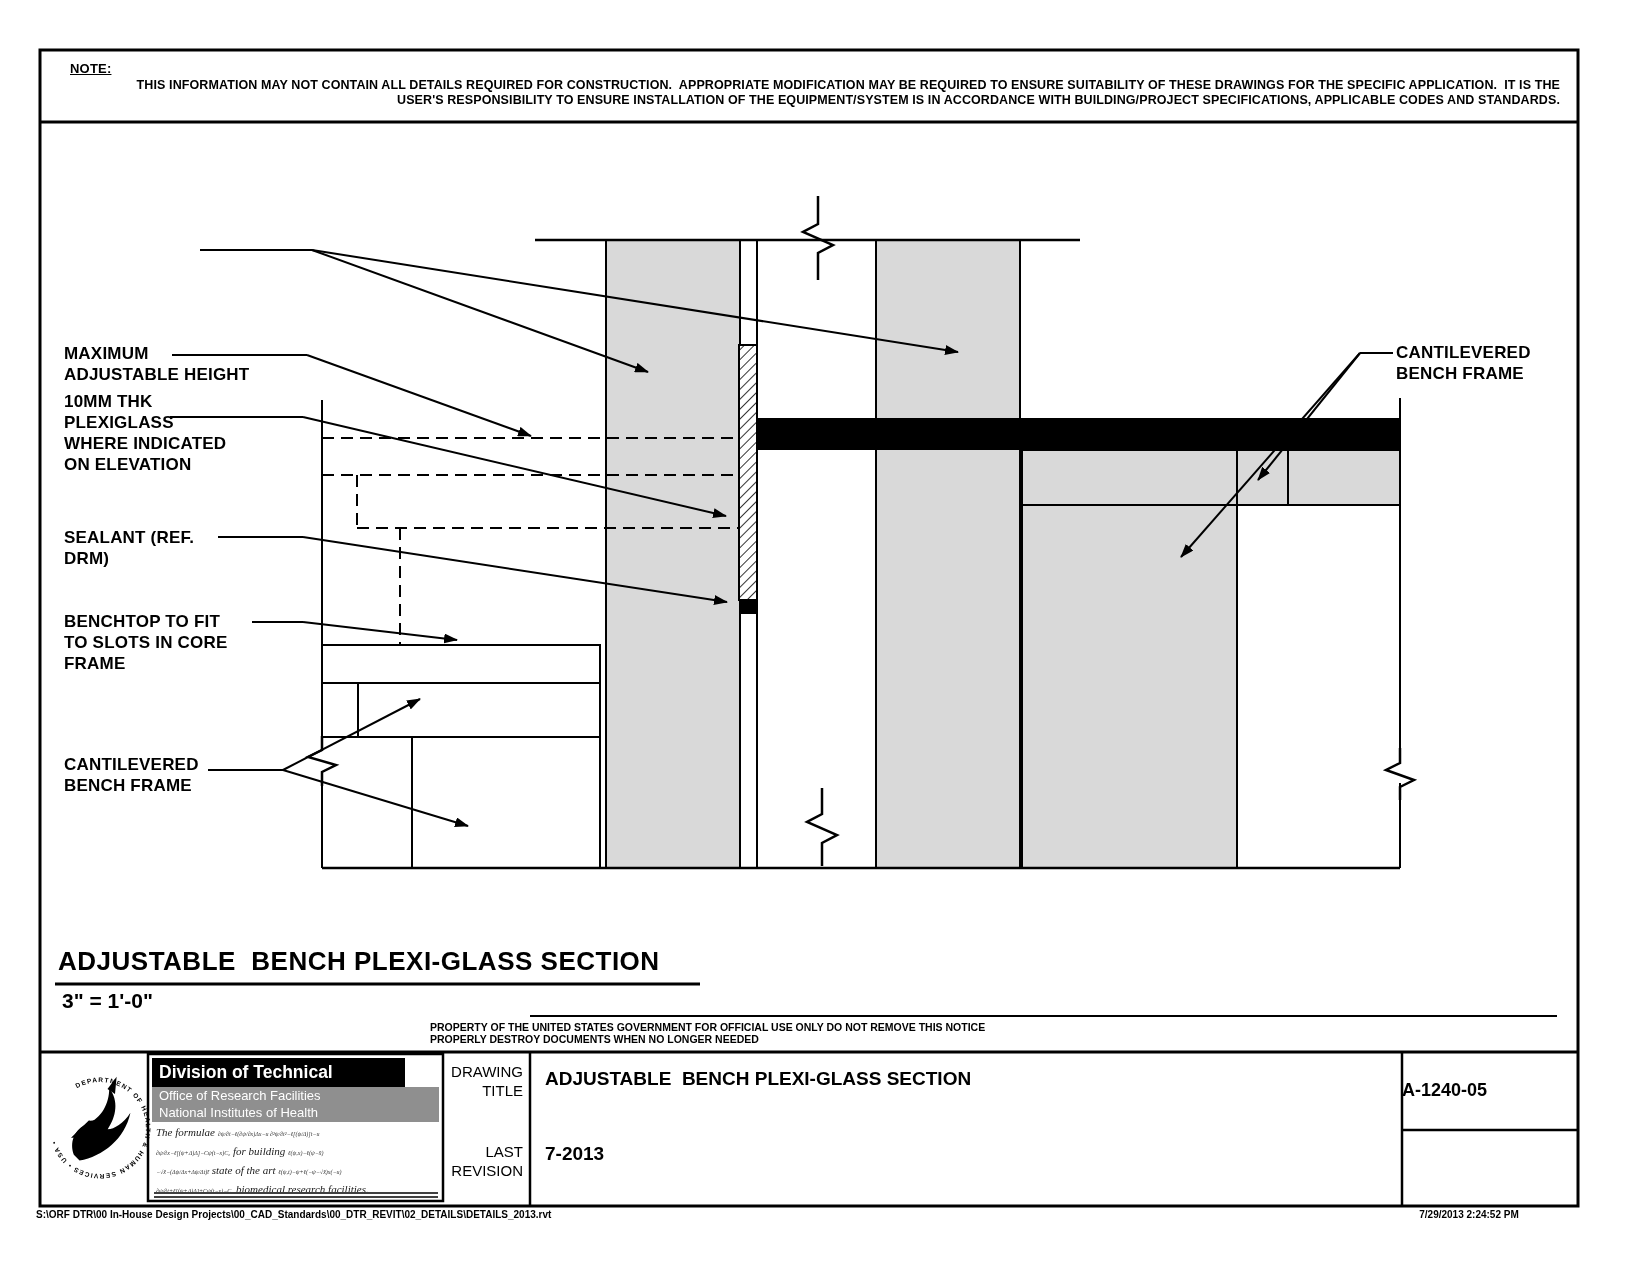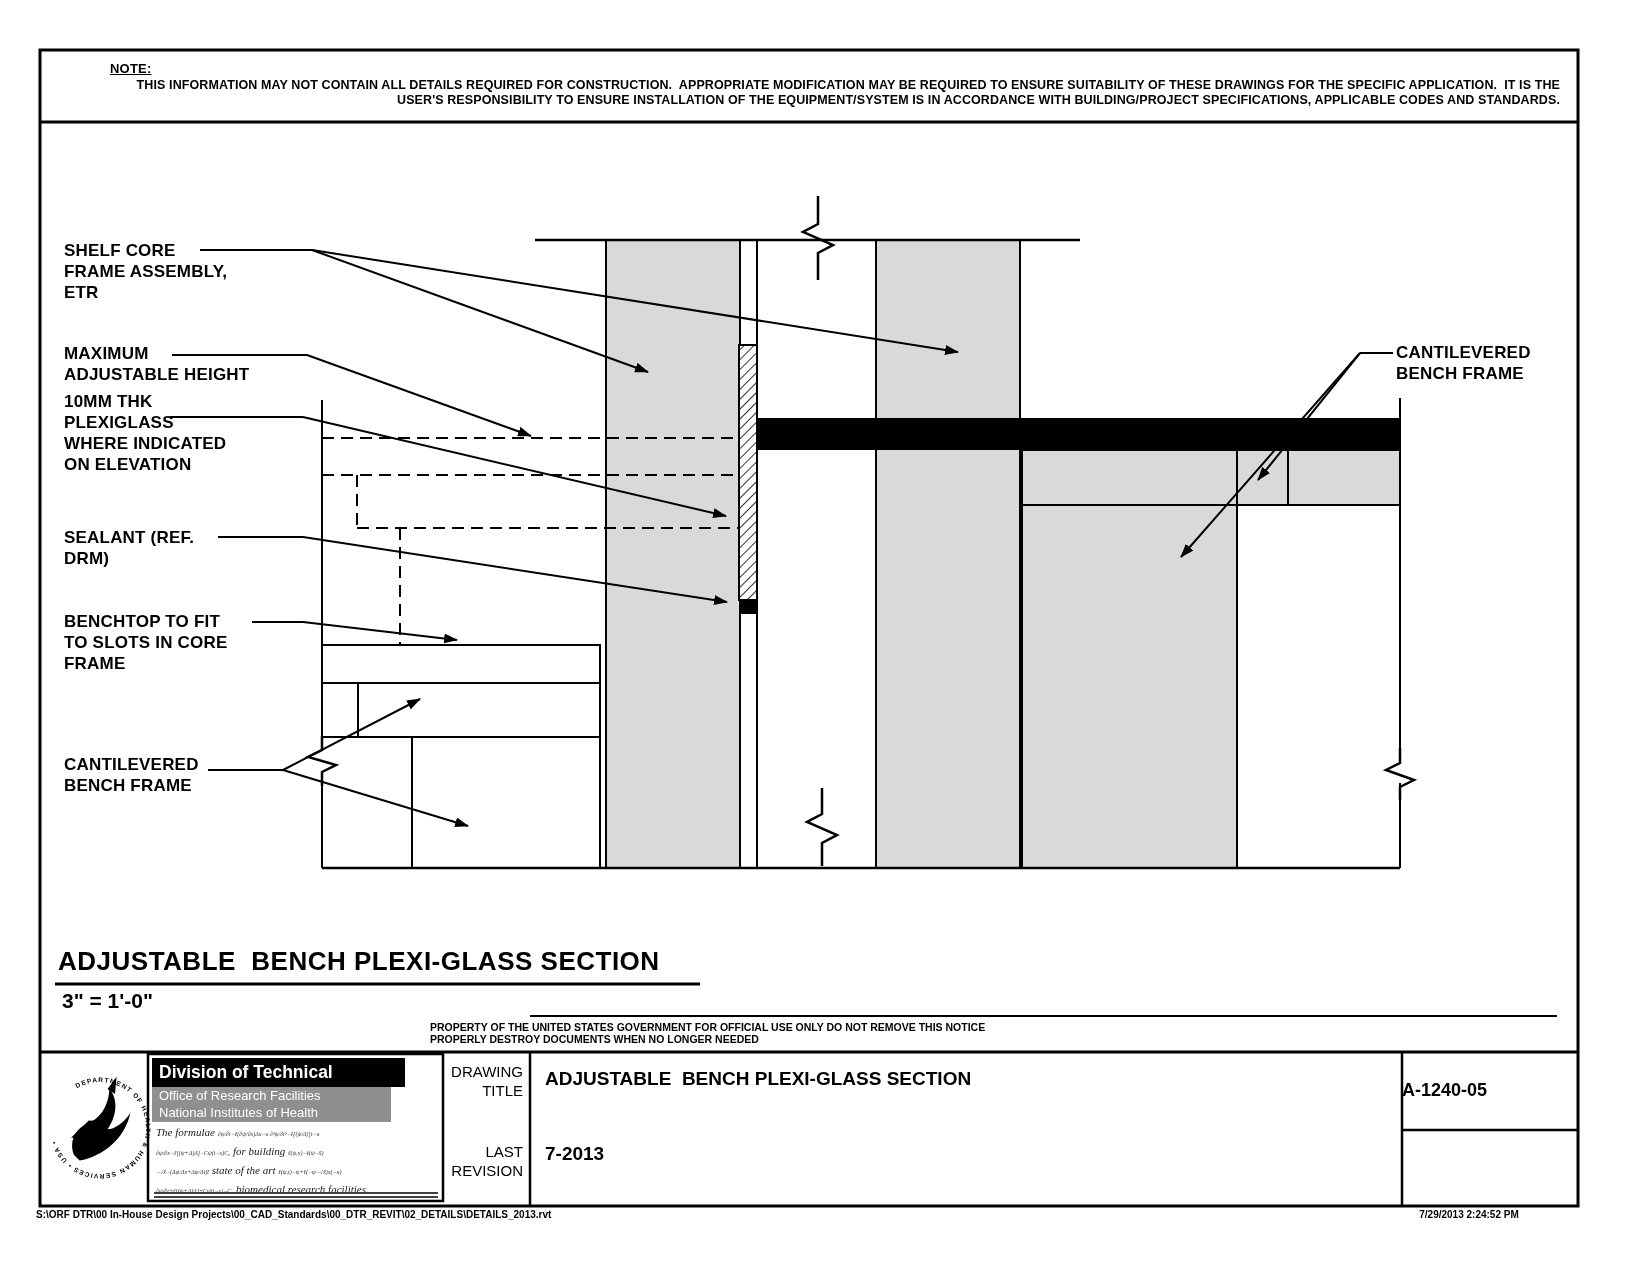--- a/index.html
+++ b/index.html
@@ -1,20 +1,20 @@
 <!DOCTYPE html>
 <html><head>
 <meta charset="utf-8">
 <style>
   html,body{margin:0;padding:0;background:#fff;}
   .sheet{position:relative;width:1650px;height:1275px;background:#fff;overflow:hidden;
          font-family:"Liberation Sans",sans-serif;color:#000;}
   svg.linework{position:absolute;left:0;top:0;}
   .lbl{position:absolute;font:bold 17px/21px "Liberation Sans",sans-serif;white-space:pre-line;letter-spacing:.2px;}
-  .note-head{position:absolute;font:bold 13px/15px "Liberation Sans",sans-serif;text-decoration:underline;letter-spacing:.2px;margin-left:40px;}
+  .note-head{position:absolute;font:bold 13px/15px "Liberation Sans",sans-serif;text-decoration:underline;letter-spacing:.2px;}
   .note-body{position:absolute;font:bold 12.5px/14.5px "Liberation Sans",sans-serif;white-space:pre-wrap;letter-spacing:.1px;}
   .sec-title{position:absolute;font:bold 26px/30px "Liberation Sans",sans-serif;letter-spacing:.5px;white-space:pre-wrap;}
   .sec-scale{position:absolute;font:bold 21px/24px "Liberation Sans",sans-serif;}
   .notice{position:absolute;text-align:left;font:bold 10.5px/12px "Liberation Sans",sans-serif;}
   .tb-bar-black{position:absolute;background:#000;color:#fff;font:bold 17.5px/29px "Liberation Sans",sans-serif;padding-left:7px;box-sizing:border-box;}
   .tb-bar-gray{position:absolute;background:#8f8f8f;color:#fff;font:400 13px/16.5px "Liberation Sans",sans-serif;padding:1px 0 0 7px;box-sizing:border-box;}
   .tb-formulae{position:absolute;font:italic 11px/17px "Liberation Serif",serif;color:#1a1a1a;overflow:hidden;}
   .tb-formulae .math{font-size:6px;letter-spacing:0;color:#333;}
   .tb-cell-label{position:absolute;text-align:right;font:400 15px/19px "Liberation Sans",sans-serif;white-space:pre-line;}
   .tb-value{position:absolute;font:bold 19px/22px "Liberation Sans",sans-serif;white-space:pre-wrap;}
@@ -128,23 +128,20 @@
         <path d="M-30,-6 C-14,4 8,2 20,-8 C10,-6 0,-8 -6,-12 Z"></path>
         <path d="M26,-30 L40,-36 L30,-22 Z"></path>
       </g>
     </g>
   </svg>
 
   <div class="note-head" style="left:70px;top:61px;">NOTE:</div>
   <div class="note-body" style="left:70px;top:78px;width:1490px;text-align:right;">THIS INFORMATION MAY NOT CONTAIN ALL DETAILS REQUIRED FOR CONSTRUCTION.  APPROPRIATE MODIFICATION MAY BE REQUIRED TO ENSURE SUITABILITY OF THESE DRAWINGS FOR THE SPECIFIC APPLICATION.  IT IS THE
 USER'S RESPONSIBILITY TO ENSURE INSTALLATION OF THE EQUIPMENT/SYSTEM IS IN ACCORDANCE WITH BUILDING/PROJECT SPECIFICATIONS, APPLICABLE CODES AND STANDARDS.</div>
 
-  <div class="lbl" style="left:64px;top:240px;">SHELF CORE
-FRAME ASSEMBLY,
-ETR</div>
   <div class="lbl" style="left:64px;top:343px;">MAXIMUM
 ADJUSTABLE HEIGHT</div>
   <div class="lbl" style="left:64px;top:391px;">10MM THK
 PLEXIGLASS
 WHERE INDICATED
 ON ELEVATION</div>
   <div class="lbl" style="left:64px;top:527px;">SEALANT (REF.
 DRM)</div>
   <div class="lbl" style="left:64px;top:611px;">BENCHTOP TO FIT
 TO SLOTS IN CORE
@@ -156,21 +153,21 @@
 
   <div class="sec-title" style="left:58px;top:946px;">ADJUSTABLE  BENCH PLEXI-GLASS SECTION</div>
   <div class="sec-scale" style="left:62px;top:989px;">3" = 1'-0"</div>
 
   <div class="notice" style="left:430px;top:1021px;width:720px;">
     <div>PROPERTY OF THE UNITED STATES GOVERNMENT FOR OFFICIAL USE ONLY DO NOT REMOVE THIS NOTICE</div>
     <div>PROPERLY DESTROY DOCUMENTS WHEN NO LONGER NEEDED</div>
   </div>
 
   <div class="tb-bar-black" style="left:152px;top:1058px;width:253px;height:29px;">Division of Technical Resources</div>
-  <div class="tb-bar-gray" style="left:152px;top:1087px;width:239px;height:35px;">
+  <div class="tb-bar-gray" style="left:152px;top:1087px;width:287px;height:35px;">
     <div>Office of Research Facilities</div>
     <div>National Institutes of Health</div>
   </div>
   <div class="tb-formulae" style="left:156px;top:1124px;width:283px;height:68px;">
     <div><span>The formulae</span>
       <span class="math">∂ψ/∂t−ℓ(∂ψ/∂x)Δx−u  ∂²ψ/∂t²−ℓ[(ψ/Δ)]t−u</span></div>
     <div><span class="math">∂ψ/∂x−ℓ[(ψ+Δ)Δ]−Cψ(t−x)C₀</span>
       <span>for building</span>
       <span class="math">ℓ(ψ,x)−ℓ(ψ−x̄)</span></div>
     <div><span class="math">−√x̄−(Δψ/Δx+Δψ/Δt)t̄</span>

